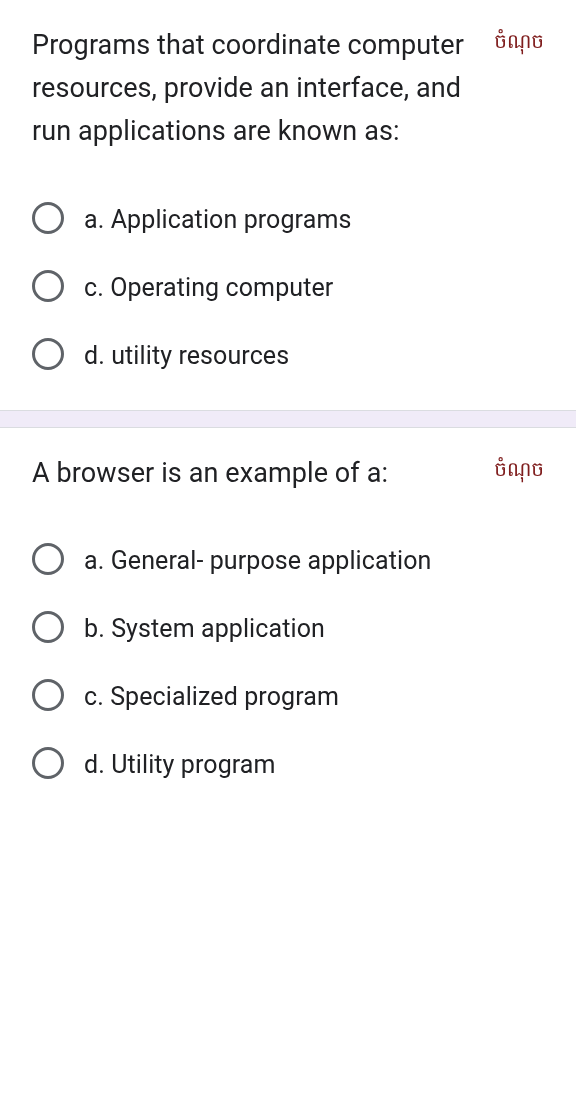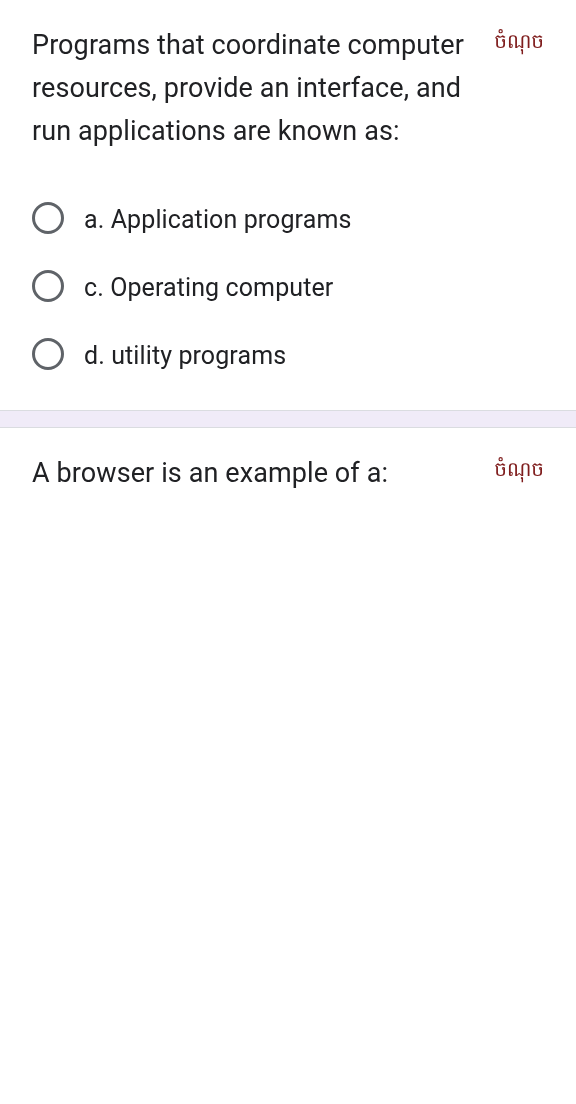--- a/index.html
+++ b/index.html
@@ -82,25 +82,43 @@
     <div class="option">
       <div class="radio-outer"></div>
       <div class="option-label">a. Application programs</div>
     </div>
     <div class="option">
       <div class="radio-outer"></div>
       <div class="option-label">c. Operating computer</div>
     </div>
     <div class="option">
       <div class="radio-outer"></div>
-      <div class="option-label">d. utility programs</div>
+      <div class="option-label">d. utility resources</div>
     </div>
   </div>
 </div>
 
 <div class="divider"></div>
 
 <div class="question-card q2">
   <div class="question-header">
     <div class="question-text">A browser is an example of a:</div>
     <div class="points-label">ចំណុច</div>
   </div>
+  <div class="options">
+    <div class="option">
+      <div class="radio-outer"></div>
+      <div class="option-label">a. General- purpose application</div>
+    </div>
+    <div class="option">
+      <div class="radio-outer"></div>
+      <div class="option-label">b. System application</div>
+    </div>
+    <div class="option">
+      <div class="radio-outer"></div>
+      <div class="option-label">c. Specialized program</div>
+    </div>
+    <div class="option">
+      <div class="radio-outer"></div>
+      <div class="option-label">d. Utility program</div>
+    </div>
+  </div>
 </div>
 
 </body></html>

